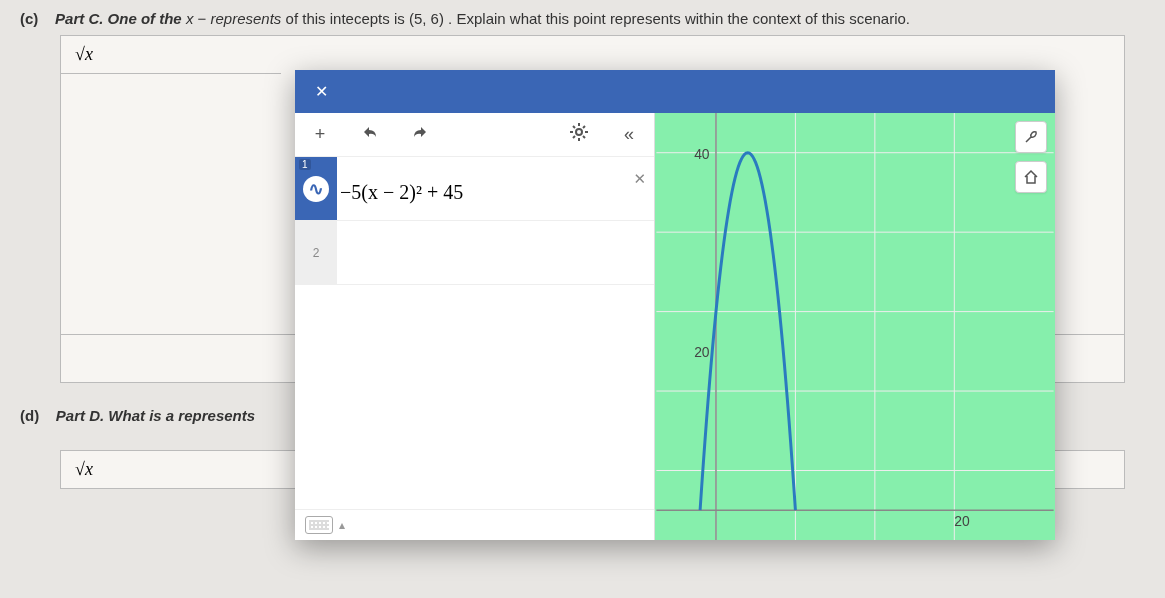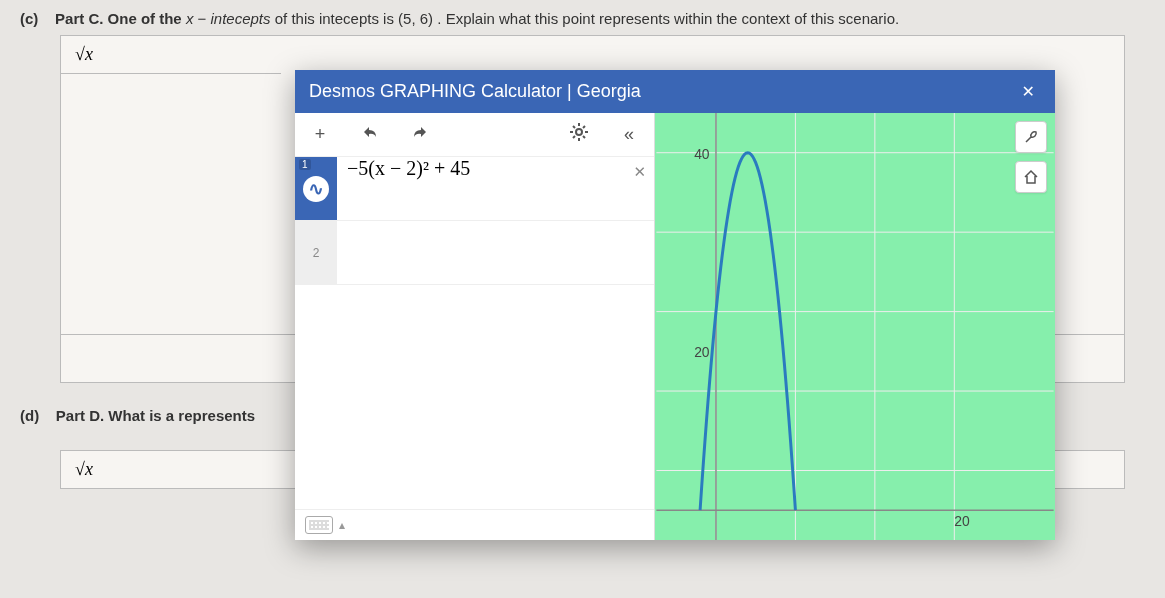--- a/index.html
+++ b/index.html
@@ -10,21 +10,21 @@
     height: 598px;
     position: relative;
     overflow: hidden;
   }
   .question {
     padding: 10px 20px 8px 20px;
     font-size: 15px;
     color: #333;
   }
   .question .label { font-weight: bold; }
-  .question .part-title { font-weight: bold; }
+  .question .part-title { font-weight: bold; font-style: italic; }
   .answer-box {
     margin: 0 40px 0 60px;
     border: 1px solid #bbb;
     background: #f7f5f2;
   }
   .sqrt-cell {
     border-bottom: 1px solid #bbb;
     padding: 8px 14px;
     font-size: 18px;
     font-style: italic;
@@ -127,25 +127,27 @@
     width: 26px; height: 26px;
     background: #fff;
     border-radius: 50%;
     display:flex; align-items:center; justify-content:center;
     color:#3a66b5;
     font-weight:bold;
     font-size:18px;
   }
   .row-content {
     flex: 1;
-    padding: 0 10px;
-    display: flex;
+    padding: 0 3px;
+    display: flex;
+    align-items: center;
     font-size: 20px;
     font-family: "Times New Roman", serif;
     position: relative;
+    margin-top: 7px;
   }
   .row-close {
     position: absolute;
     top: 6px; right: 8px;
     color: #888;
     font-size: 15px;
     cursor: pointer;
   }
   .expr-row.empty .row-tab { background:#eee; }
   .expr-row.empty .row-tab .num2 { color:#888; font-size:12px; }
@@ -196,21 +198,21 @@
     box-shadow: 0 1px 2px rgba(0,0,0,0.08);
   }
   .sqrt-sym { font-family: "Times New Roman", serif; }
 </style>
 </head>
 <body>
 
 <div class="question">
   <span class="label">(c)</span>
   <span>&nbsp;&nbsp;</span>
-  <span class="part-title">Part C. One of the </span><i>x</i><span> − </span><i>intecepts</i><span> of this intecepts is </span><span>(5, 6)</span><span> . Explain what this point represents within the context of this scenario.</span>
+  <span class="part-title">Part C. One of the </span><i>x</i><span> − </span><i>represents</i><span> of this intecepts is </span><span>(5, 6)</span><span> . Explain what this point represents within the context of this scenario.</span>
 </div>
 
 <div class="answer-box">
   <div class="sqrt-cell">
     <span class="sqrt-sym">√x</span>
   </div>
   <div class="answer-body"></div>
   <div class="answer-foot"></div>
 </div>
 
@@ -221,21 +223,20 @@
 </div>
 
 <div class="question-d-box">
   <div class="sqrt-cell-d">
     <span class="sqrt-sym">√x</span>
   </div>
 </div>
 
 <div class="desmos">
   <div class="desmos-title">
-    <span>Desmos GRAPHING Calculator | Georgia</span>
     <span class="close-x">✕</span>
   </div>
   <div class="desmos-body">
     <div class="expr-panel">
       <div class="expr-toolbar">
         <span class="tb-btn">+</span>
         <span class="tb-btn">
           <svg width="20" height="16" viewBox="0 0 20 16">
               <path d="M4 8 L9 3 L9 6 Q16 6 16 13 Q14 9 9 10 L9 13 Z" fill="#555"></path>
             </svg>

